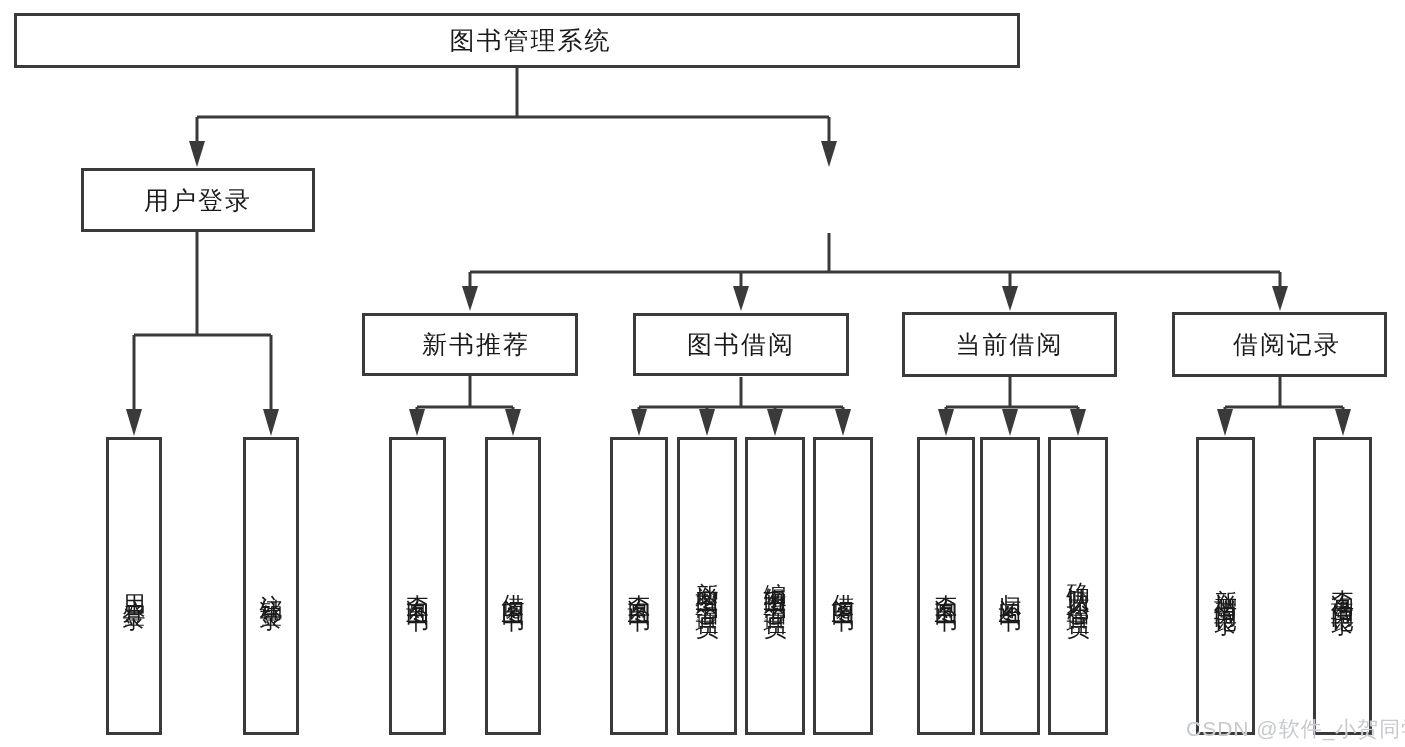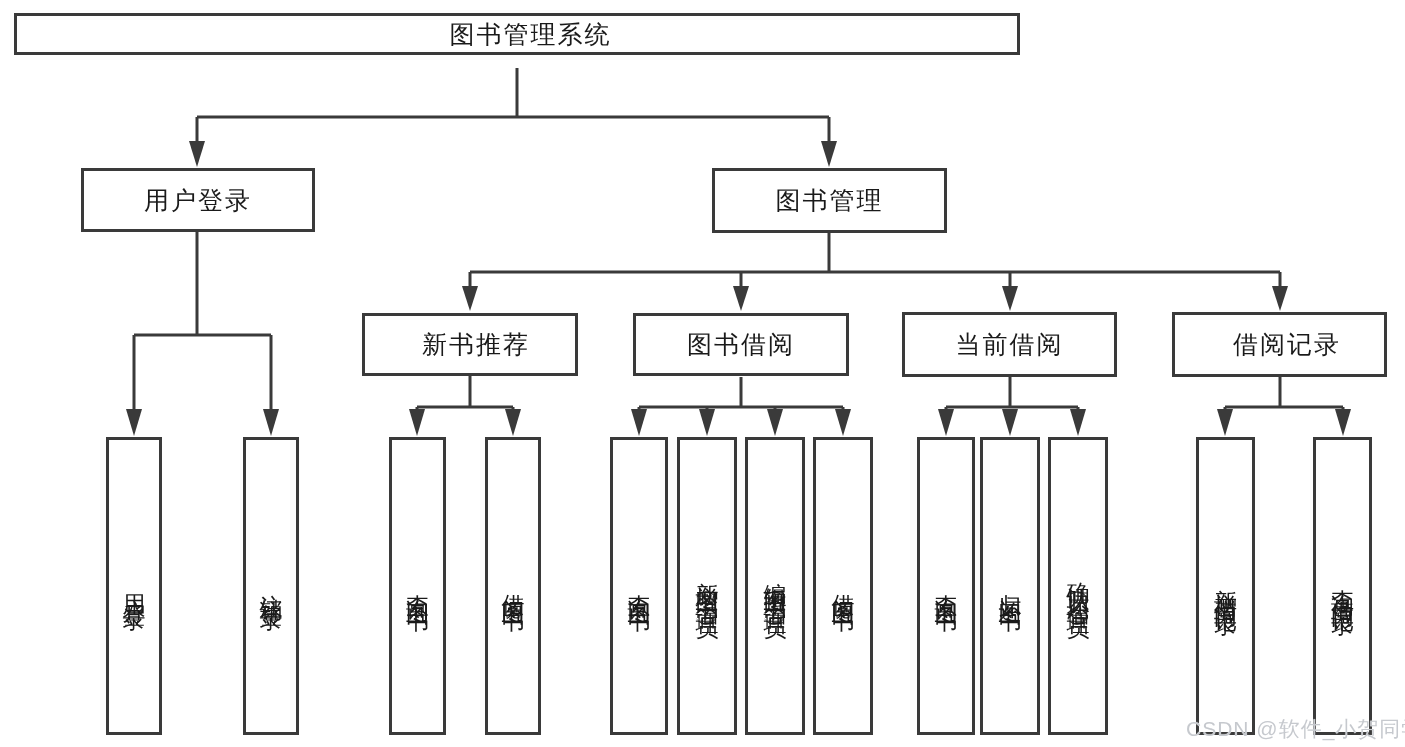--- a/index.html
+++ b/index.html
@@ -92,29 +92,26 @@
     <path fill="none" d="M1010 377 V407 M946 407 H1078 M946 407 V410 M1078 407 V410"></path>
     <polygon points="938,409 954,409 946,436" stroke="none"></polygon>
     <polygon points="1002,409 1018,409 1010,436" stroke="none"></polygon>
     <polygon points="1070,409 1086,409 1078,436" stroke="none"></polygon>
 
     <path fill="none" d="M1280 377 V407 M1225 407 H1343 M1225 407 V410 M1343 407 V410"></path>
     <polygon points="1217,409 1233,409 1225,436" stroke="none"></polygon>
     <polygon points="1335,409 1351,409 1343,436" stroke="none"></polygon>
   </svg>
 
-  <div class="node hbox" style="left:14px; top:13px; width:1006px; height:42px;padding-left:27px;">
+  <div class="node hbox" style="left:14px; top:13px; width:1006px; height:55px;padding-left:27px;">
     <span>图书管理系统</span>
   </div>
 
   <div class="node hbox" style="left:81px; top:168px; width:234px; height:64px;">
     <span>用户登录</span>
-  </div>
-  <div class="node hbox" style="left:712px; top:168px; width:235px; height:65px;">
-    <span>图书管理</span>
   </div>
 
   <div class="node hbox" style="left:362px; top:313px; width:216px; height:63px;padding-left:12px;">
     <span>新书推荐</span>
   </div>
   <div class="node hbox" style="left:633px; top:313px; width:216px; height:63px;">
     <span>图书借阅</span>
   </div>
   <div class="node hbox" style="left:902px; top:312px; width:215px; height:65px;">
     <span>当前借阅</span>

